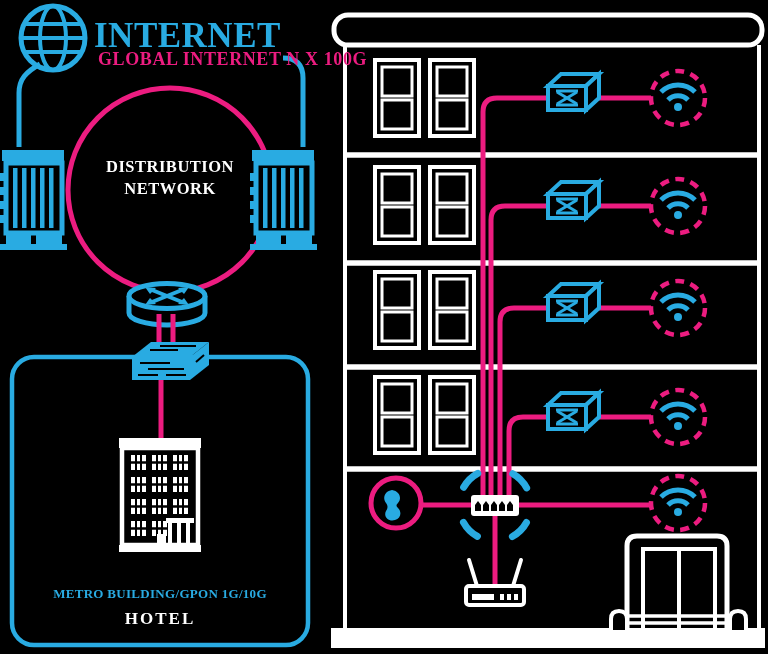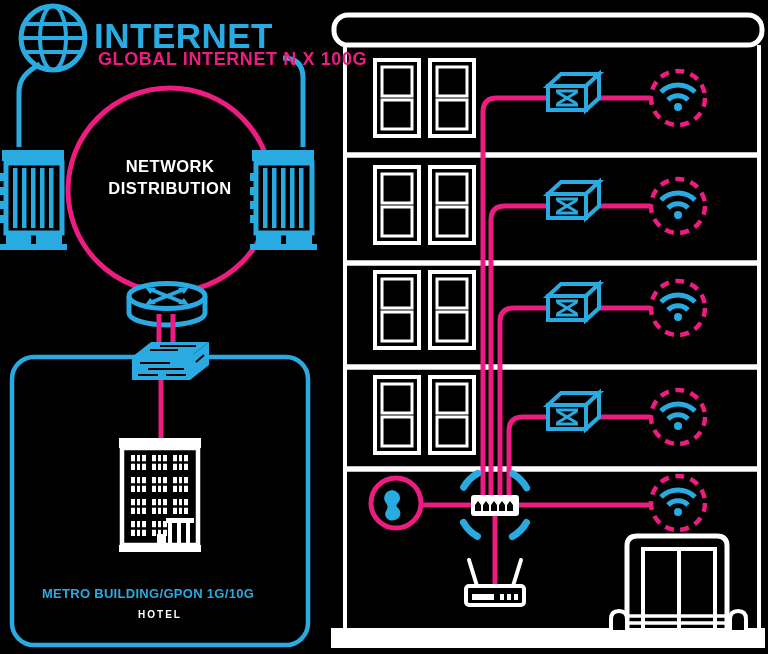--- a/index.html
+++ b/index.html
@@ -1,29 +1,29 @@
 <!DOCTYPE html>
 <html style="--cyan: #29ABE2; --magenta: #EC1C80; --white: #FFFFFF; --black: #000000;"><head>
 <meta charset="utf-8">
 <style>
   :root{
     --cyan:#29ABE2; --magenta:#EC1C80; --white:#FFFFFF; --black:#000000;
   }
   html,body{margin:0;padding:0;background:#000;}
   .stage{position:relative;width:768px;height:654px;background:var(--black);
-         overflow:hidden;font-family:Liberation Sans, sans-serif;}
+         overflow:hidden;font-family:Liberation Serif, serif;}
   .art{position:absolute;}
   .txt{position:absolute;font-weight:800;white-space:nowrap;}
   .center{text-align:center;white-space:normal;}
   #internet-title{left:94px;top:16px;font-size:35px;color:var(--cyan);letter-spacing:0.5px;}
   #internet-subtitle{left:98px;top:49px;font-size:18px;color:var(--magenta);letter-spacing:0.6px;}
   #ring-text{left:68px;top:156px;width:204px;color:var(--white);font-size:16.5px;
              line-height:21.5px;letter-spacing:0.5px;}
-  #hotel-caption{left:0;top:586px;width:296px;color:var(--cyan);font-size:13px;letter-spacing:0.3px;}
-  #hotel-label{left:12px;top:609px;width:296px;color:var(--white);font-size:10px;letter-spacing:2px;}
+  #hotel-caption{left:12px;top:586px;width:296px;color:var(--cyan);font-size:13px;letter-spacing:0.3px;}
+  #hotel-label{left:12px;top:609px;width:296px;color:var(--white);font-size:17px;letter-spacing:2px;}
   svg .cy-line{stroke:var(--cyan);stroke-width:5;fill:none;}
   svg .mg-line{stroke:var(--magenta);stroke-width:5;fill:none;}
   svg .wh-line{stroke:var(--white);fill:none;}
 </style>
 </head>
 <body>
 
 <div class="stage">
 
   <svg class="art" style="left:0;top:0" width="330" height="654" viewBox="0 0 330 654">
@@ -232,19 +232,19 @@
       <line x1="285" y1="623" x2="410" y2="623" stroke-width="3.5"></line>
       <path d="M281,630 V619 Q281,611 289,611 Q297,611 297,619 V630" stroke-width="4" fill="#000"></path>
       <path d="M400,630 V619 Q400,611 408,611 Q416,611 416,619 V630" stroke-width="4" fill="#000"></path>
     </g>
   </svg>
 
   <div class="txt" id="internet-title">INTERNET</div>
   <div class="txt" id="internet-subtitle">GLOBAL INTERNET N X 100G</div>
 
   <div class="txt center" id="ring-text">
+    <div>DISTRIBUTION</div>
     <div>NETWORK</div>
-    <div>DISTRIBUTION</div>
   </div>
 
   <div class="txt center" id="hotel-caption">METRO BUILDING/GPON 1G/10G</div>
   <div class="txt center" id="hotel-label">HOTEL</div>
 </div>
 
 </body></html>

